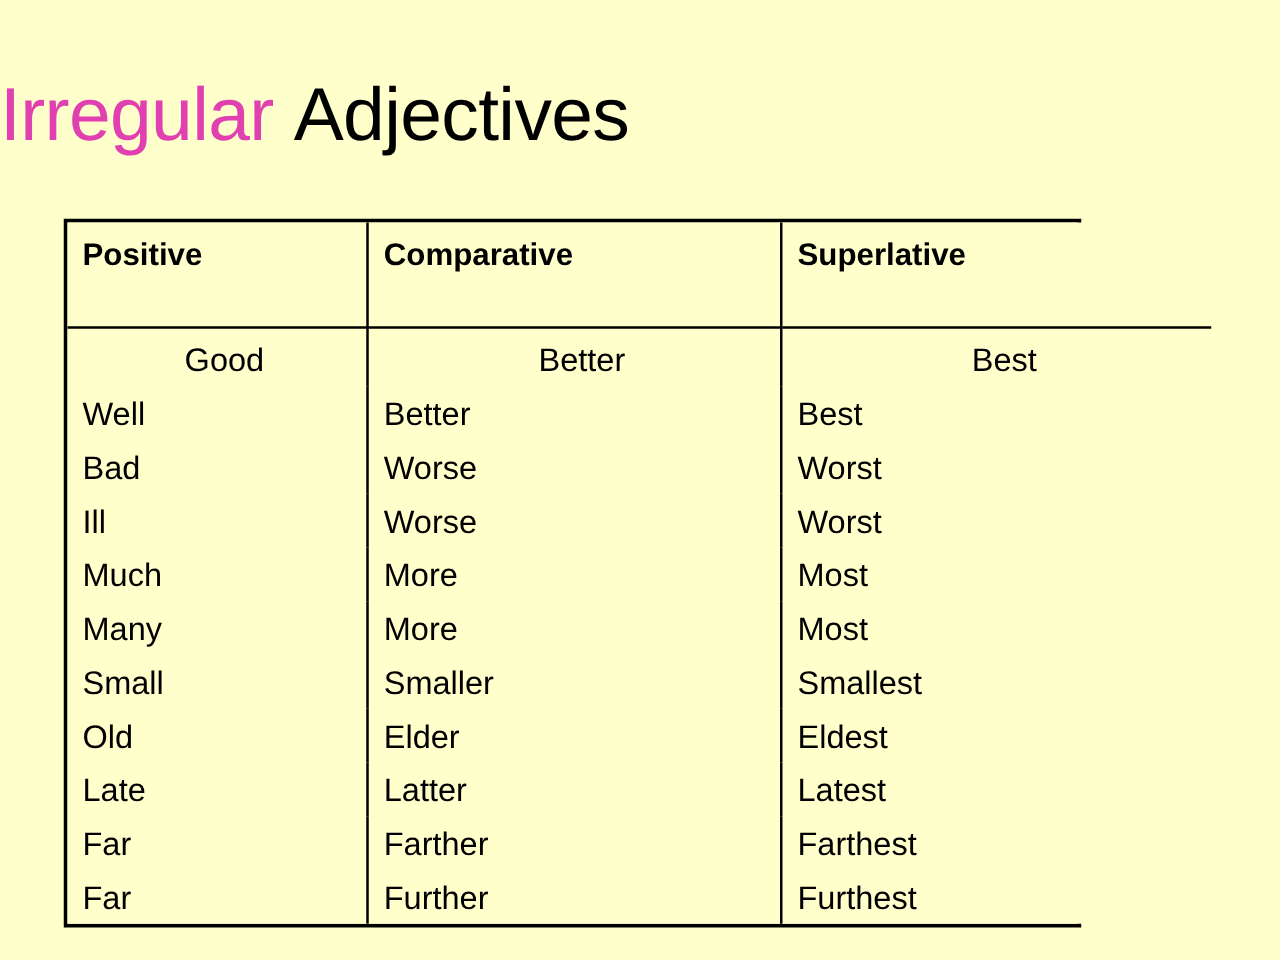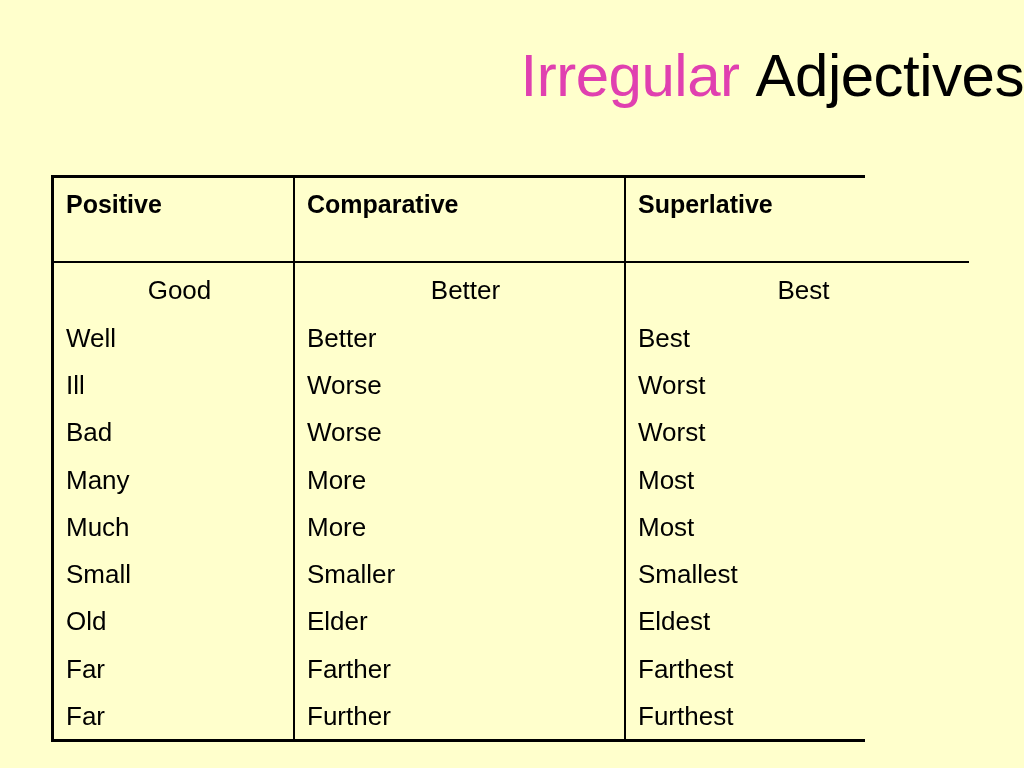--- a/index.html
+++ b/index.html
@@ -19,23 +19,23 @@
     position: relative;
     width: 1024px;
     height: 768px;
     background: #FFFFCC;
   }
 
   
   .title {
     position: absolute;
     left: 0;
-    top: 44px;
+    top: 60px;
     width: 1024px;
-    text-align: right;
+    text-align: left;
     font-size: 60px;
     line-height: 1.05;
     font-weight: normal;
     white-space: nowrap;
     letter-spacing: -0.5px;
   }
   .title .word-irregular {
     color: #E040B0;
   }
   .title .word-gap {
@@ -134,48 +134,53 @@
           <td>Good</td>
           <td>Better</td>
           <td>Best</td>
         </tr>
         <tr>
           <td>Well</td>
           <td>Better</td>
           <td>Best</td>
         </tr>
         <tr>
+          <td>Bad</td>
+          <td>Worse</td>
+          <td>Worst</td>
+        </tr>
+        <tr>
           <td>Ill</td>
           <td>Worse</td>
           <td>Worst</td>
         </tr>
         <tr>
-          <td>Bad</td>
-          <td>Worse</td>
-          <td>Worst</td>
-        </tr>
-        <tr>
-          <td>Many</td>
+          <td>Much</td>
           <td>More</td>
           <td>Most</td>
         </tr>
         <tr>
-          <td>Much</td>
+          <td>Many</td>
           <td>More</td>
           <td>Most</td>
         </tr>
         <tr>
           <td>Small</td>
           <td>Smaller</td>
           <td>Smallest</td>
         </tr>
         <tr>
           <td>Old</td>
           <td>Elder</td>
           <td>Eldest</td>
+        </tr>
+        <tr>
+          <td class="bold-cell">Late</td>
+          <td class="bold-cell">Latter</td>
+          <td class="bold-cell">Latest</td>
         </tr>
         <tr>
           <td>Far</td>
           <td>Farther</td>
           <td>Farthest</td>
         </tr>
         <tr>
           <td>Far</td>
           <td>Further</td>
           <td>Furthest</td>

